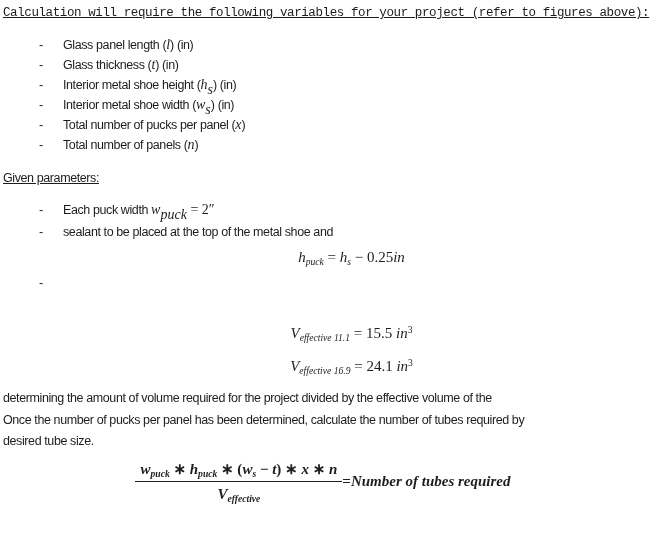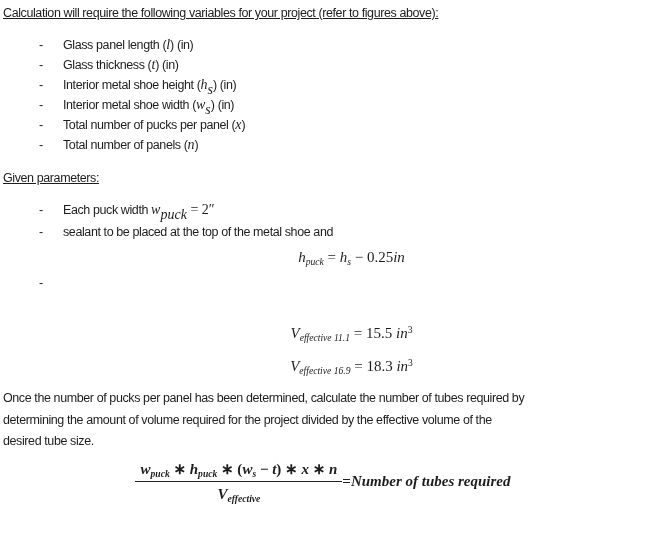--- a/index.html
+++ b/index.html
@@ -12,21 +12,21 @@
     letter-spacing: -0.4px;
     overflow: hidden;
   }
   .page { padding: 5px 10px 0 3px; width: 653px; }
 
   .heading {
     text-decoration: underline;
     line-height: 16px;
     white-space: nowrap;
   }
-  .heading-vars { margin-bottom: 14px; }
+  .heading-vars { margin-bottom: 14px; font-family: Liberation Mono, monospace; }
   .heading-given { margin-top: 15px; margin-bottom: 14px; }
 
   .li { display: flex; padding-left: 36px; }
   .li-single { line-height: 20px; }
   .li-multi { line-height: 18.5px; margin-top: 3px; }
   .bullet { width: 24px; flex: none; }
   .line { display: block; white-space: nowrap; line-height: 18.5px; }
 
   
   .mv, .mr, .msub, .msup, .mresult {
@@ -125,28 +125,28 @@
     </div>
 
     <div class="formula-line f-hpuck"><span class="mv">h</span><span class="msub">puck</span><span class="mr"> = </span><span class="mv">h</span><span class="msub">s</span><span class="mr"> − 0.25</span><span class="mv">in</span></div>
 
     <div class="li li-multi">
       <span class="bullet">-</span>
     </div>
 
     <div class="formula-line f-vol1"><span class="mv">V</span><span class="msub">effective 11.1</span><span class="mr"> = 15.5 </span><span class="mv">in</span><span class="msup">3</span></div>
 
-    <div class="formula-line f-vol2"><span class="mv">V</span><span class="msub">effective 16.9</span><span class="mr"> = 18.3 </span><span class="mv">in</span><span class="msup">3</span></div>
+    <div class="formula-line f-vol2"><span class="mv">V</span><span class="msub">effective 16.9</span><span class="mr"> = 24.1 </span><span class="mv">in</span><span class="msup">3</span></div>
 
   </div>
 
   <div class="closing-para">
 
-  <span class="line">Once the number of pucks per panel has been determined, calculate the number of tubes required by</span>
-      <span class="line">determining the amount of volume required for the project divided by the effective volume of the</span>
+  <span class="line">determining the amount of volume required for the project divided by the effective volume of the</span>
+      <span class="line">Once the number of pucks per panel has been determined, calculate the number of tubes required by</span>
       <span class="line">desired tube size.</span>
     </div>
 
   <div class="final-formula">
     <span class="frac">
       <span class="num"><span class="mv">w</span><span class="msub">puck</span><span class="mr"> ∗ </span><span class="mv">h</span><span class="msub">puck</span><span class="mr"> ∗ (</span><span class="mv">w</span><span class="msub">s</span><span class="mr"> − </span><span class="mv">t</span><span class="mr">) ∗ </span><span class="mv">x</span><span class="mr"> ∗ </span><span class="mv">n</span></span>
       <span class="den"><span class="mv">V</span><span class="msub">effective</span></span>
     </span>
     <span class="mr"> = </span>
     <span class="mresult">Number of tubes required</span>

